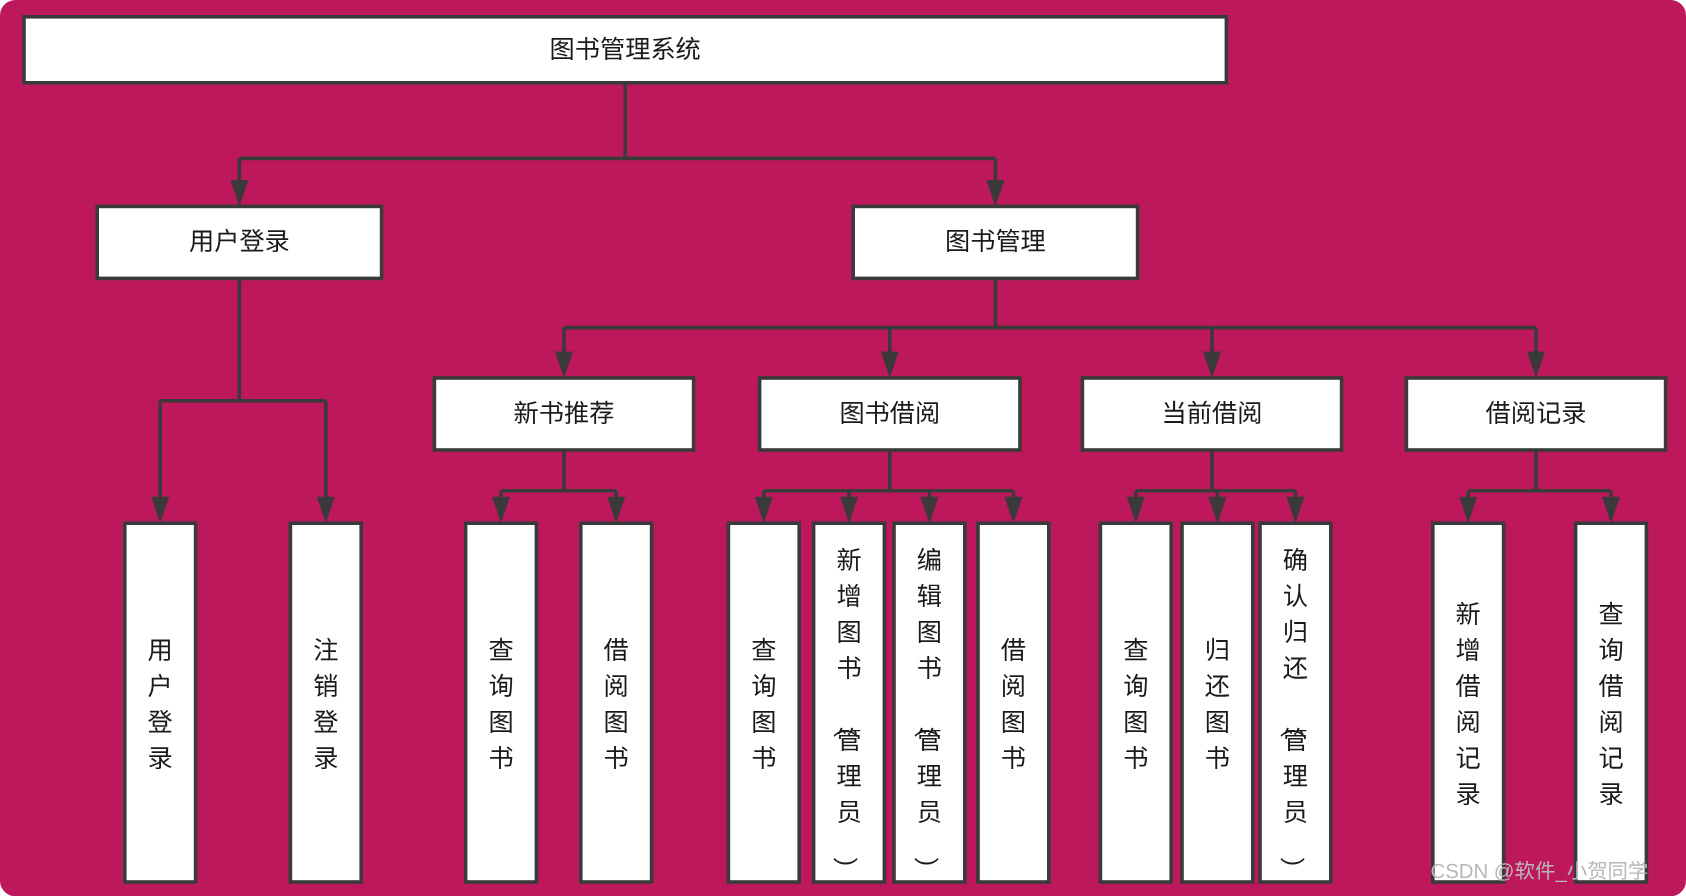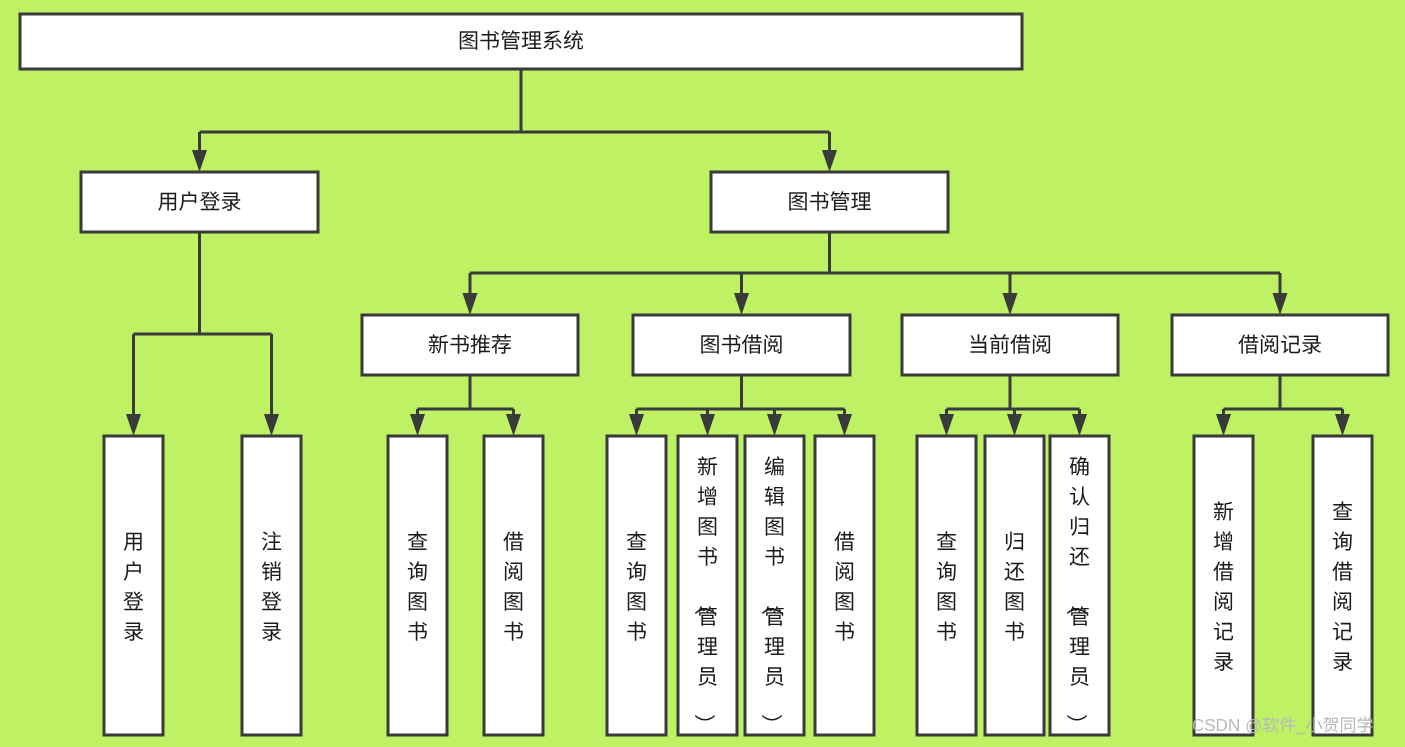--- a/index.html
+++ b/index.html
@@ -11,21 +11,22 @@
   body {
     width: 1405px;
     height: 747px;
     font-family: "Liberation Sans", "DejaVu Sans", sans-serif;
     overflow: hidden;
   }
   #diagram-root {
     position: relative;
     width: 1405px;
     height: 747px;
-    background: #bef264;
+    background: #be185d;
+    border-radius: 13px;
   }
   svg.diagram-canvas {
     position: absolute;
     left: 0;
     top: 0;
     width: 1405px;
     height: 747px;
     display: block;
   }
   .node-box {

